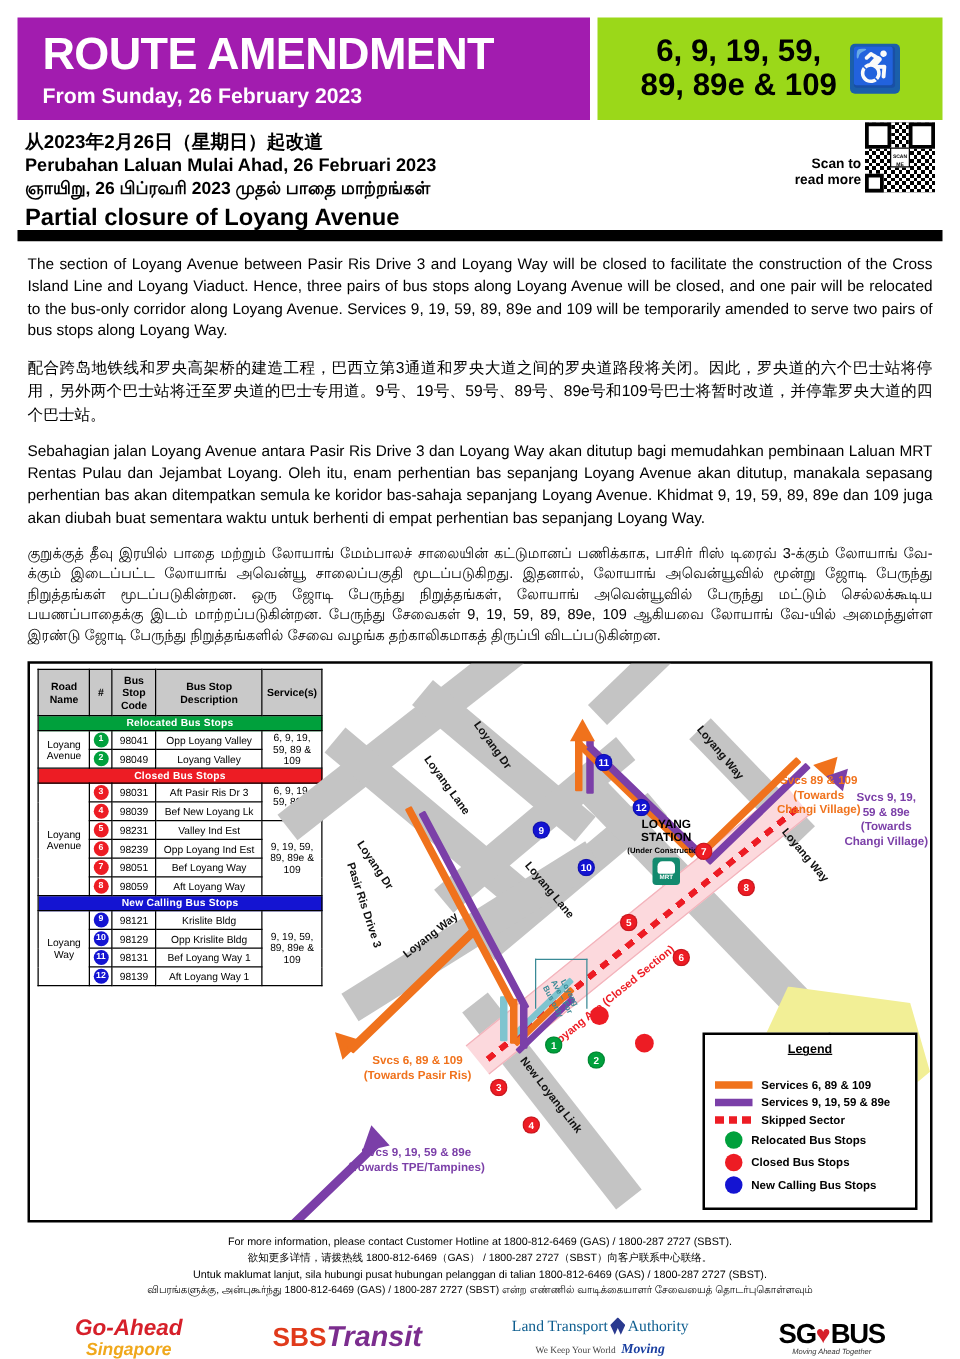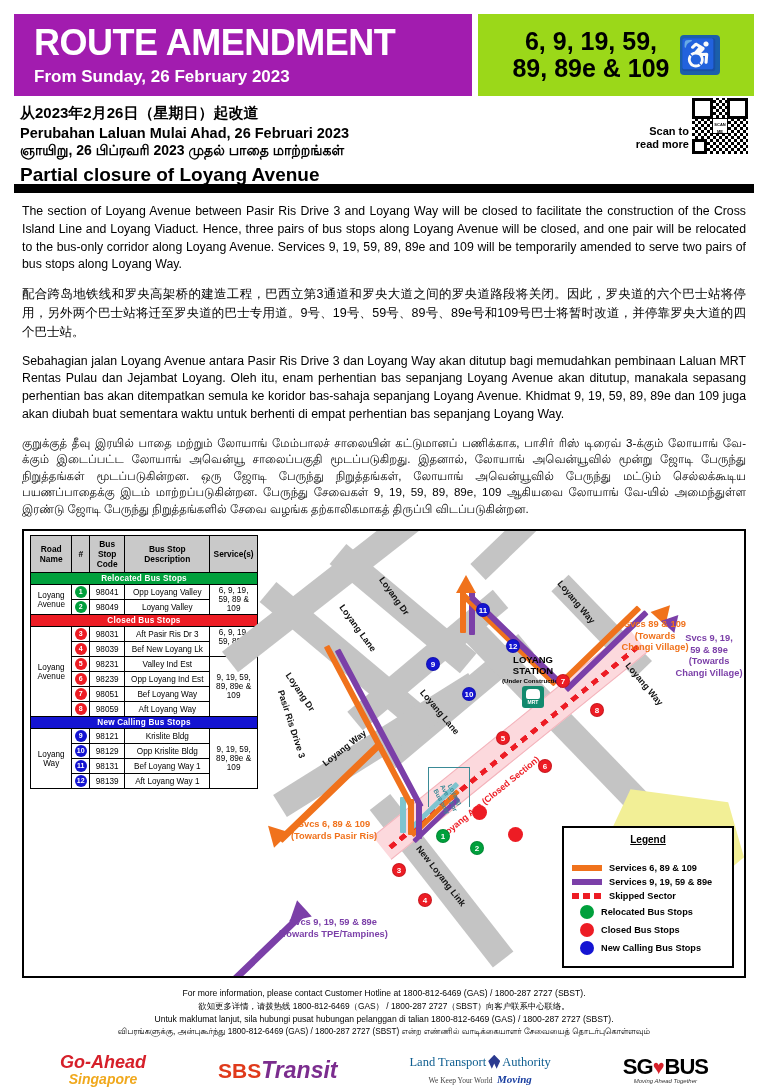--- a/index.html
+++ b/index.html
@@ -403,21 +403,21 @@
         <div>Svcs 89 &amp; 109</div>
         <div>(Towards</div>
         <div>Changi Village)</div>
       </div>
       <div class="svclabel pu" style="left:394px; top:102px; width:110px;">
         <div>Svcs 9, 19,</div>
         <div>59 &amp; 89e</div>
         <div>(Towards</div>
         <div>Changi Village)</div>
       </div>
-      <div class="svclabel or" style="left:-6px; top:288px; width:160px;">
+      <div class="svclabel or" style="left:-6px; top:312px; width:160px;">
         <div>Svcs 6, 89 &amp; 109</div>
         <div>(Towards Pasir Ris)</div>
       </div>
       <div class="svclabel pu" style="left:-22px; top:386px; width:190px;">
         <div>Svcs 9, 19, 59 &amp; 89e</div>
         <div>(Towards TPE/Tampines)</div>
       </div>
 
       <div class="mdot g" style="left:176px; top:298px;">1</div>
       <div class="mdot g" style="left:210px; top:310px;">2</div>

